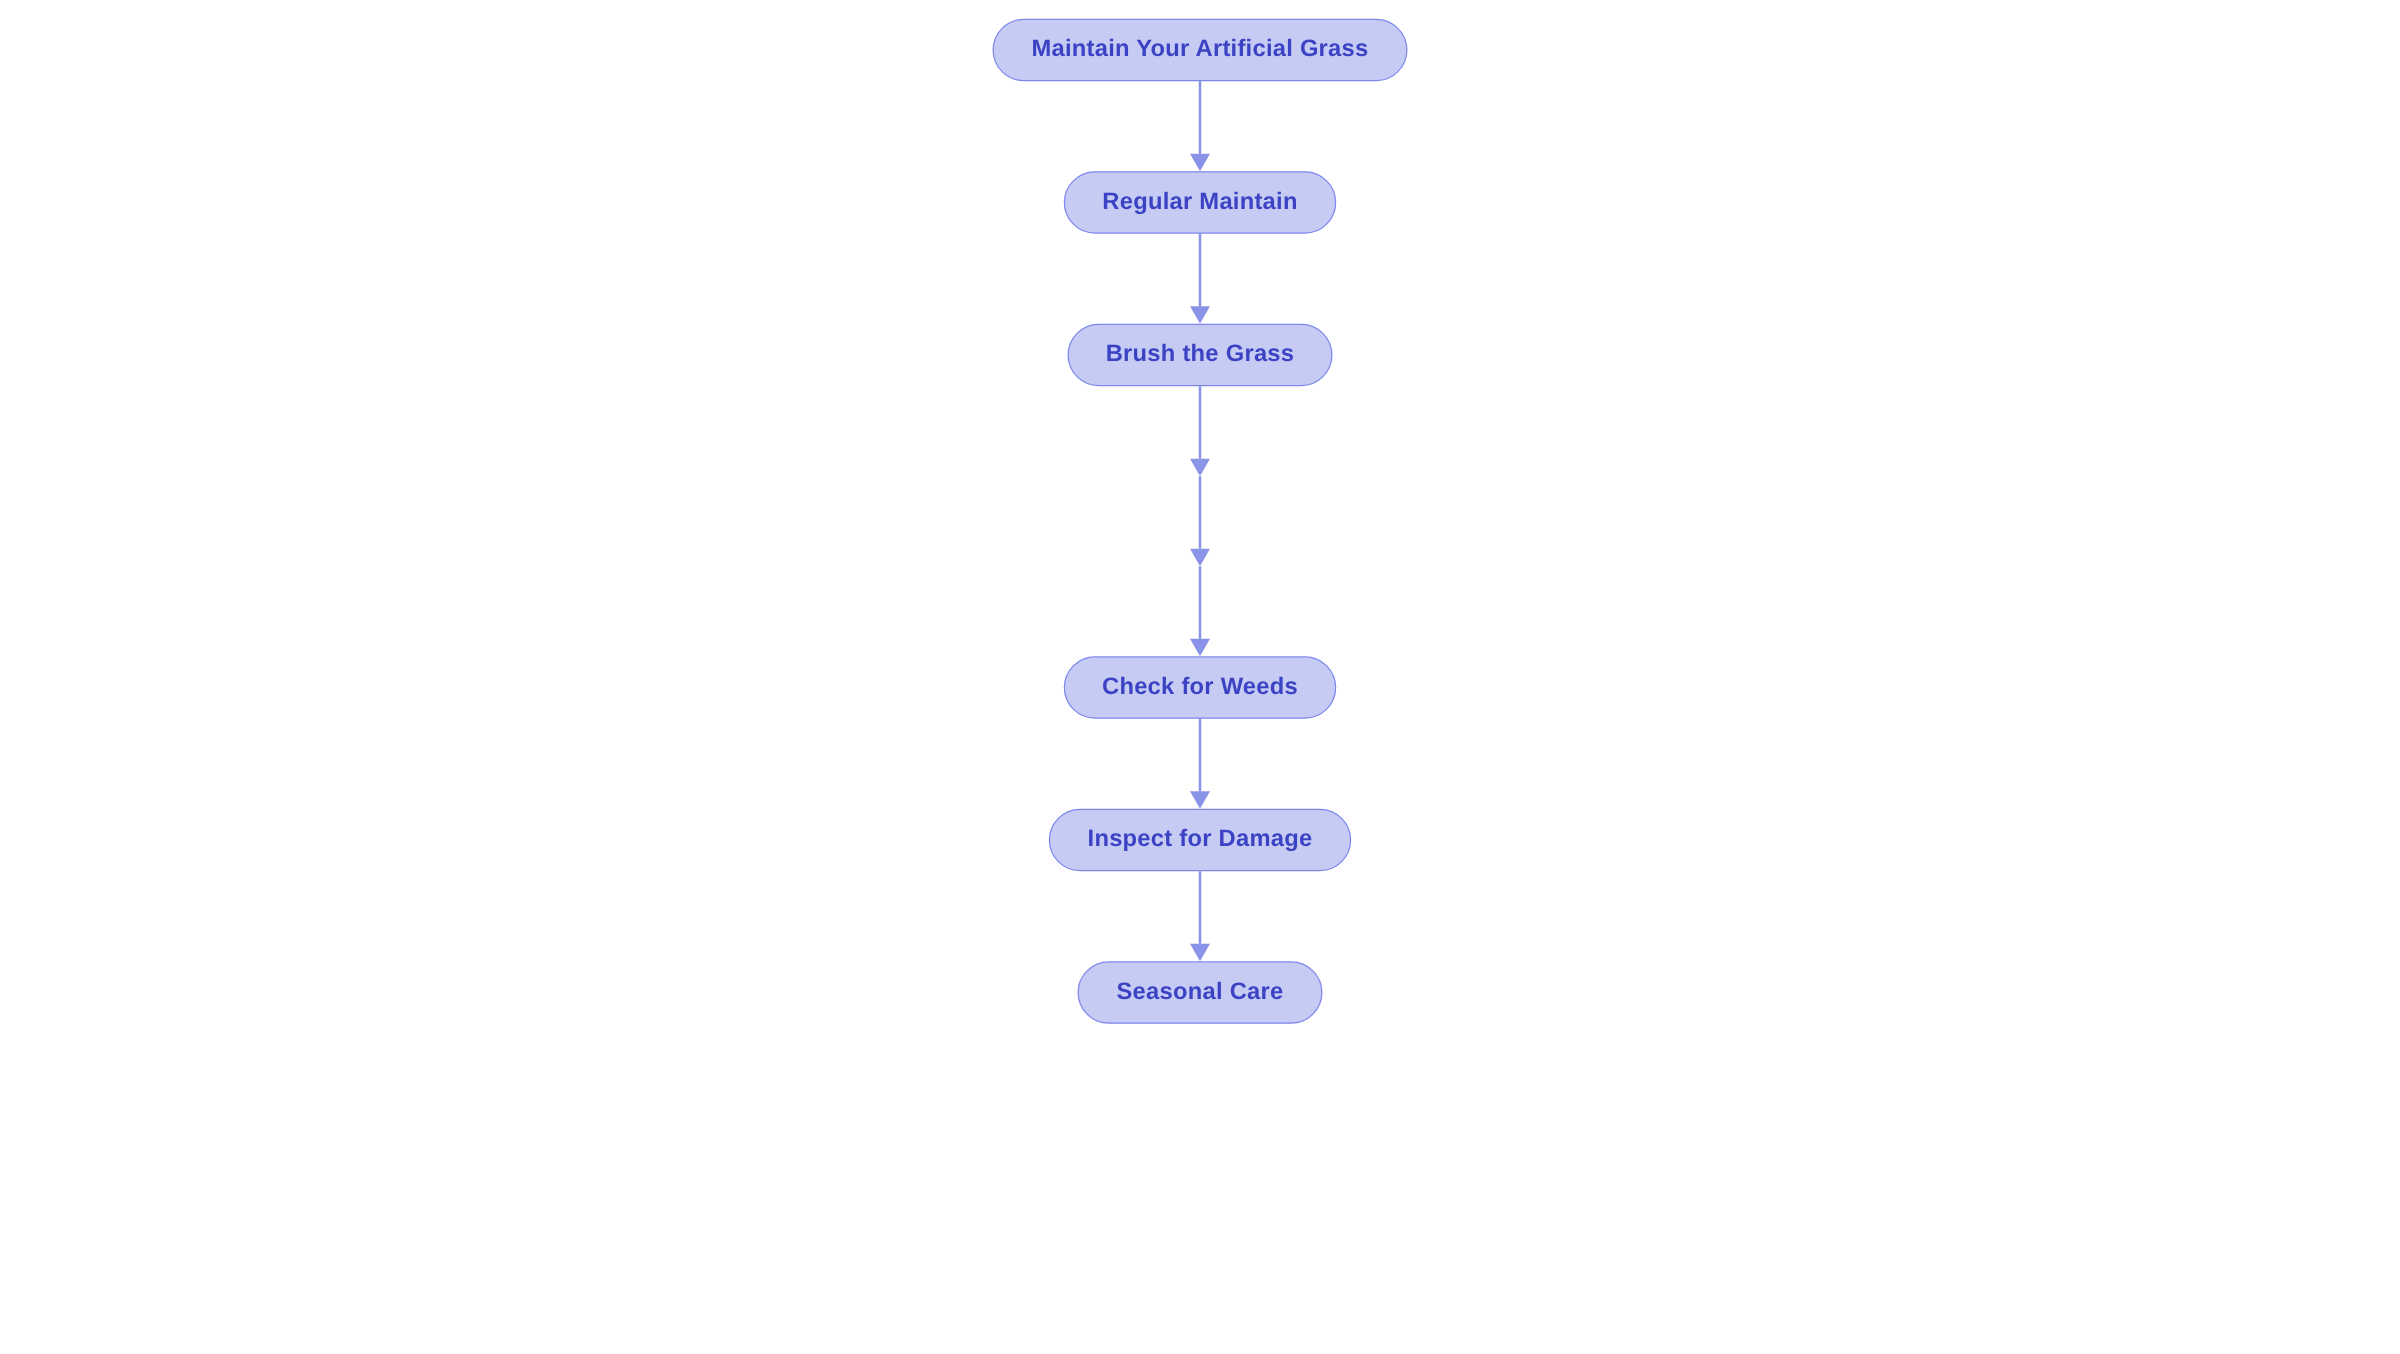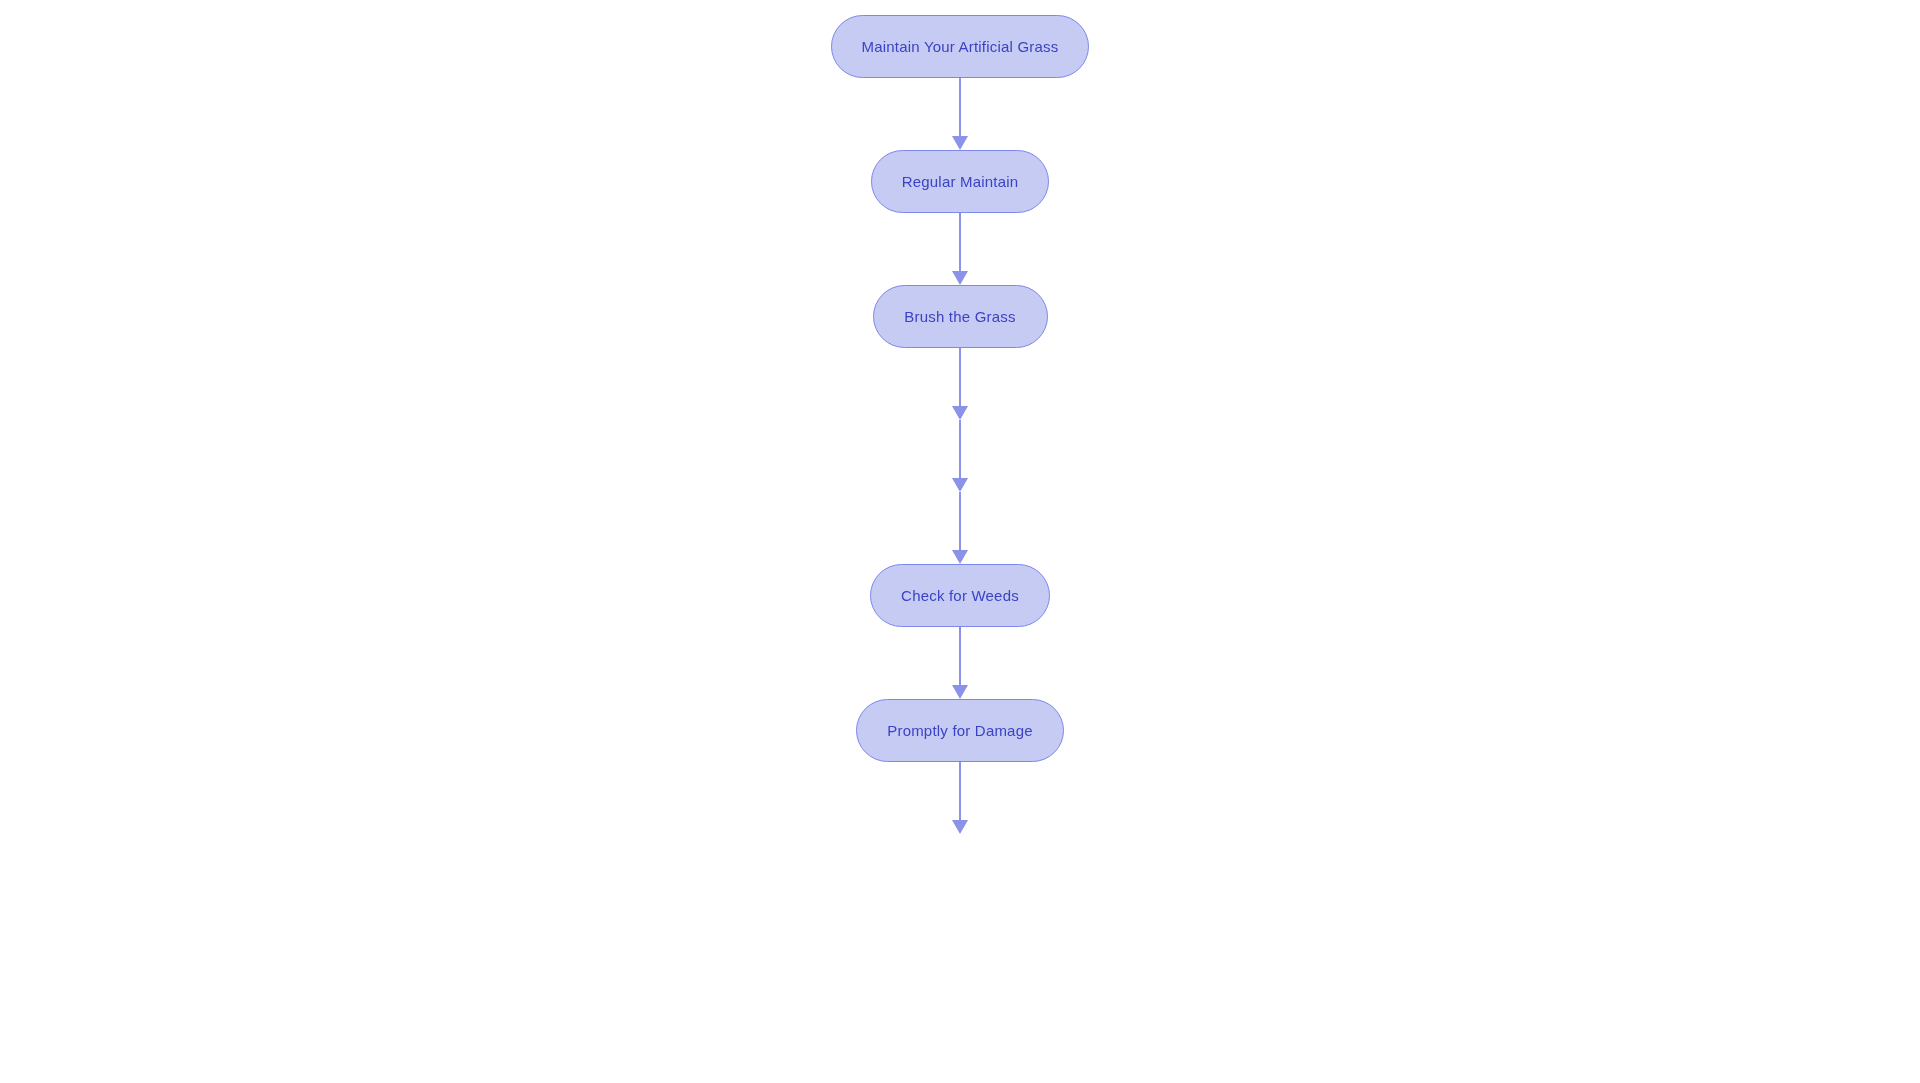--- a/index.html
+++ b/index.html
@@ -19,34 +19,35 @@
   .flowchart {
     position: absolute;
     left: 0;
     top: 15px;
     width: 1920px;
     display: flex;
     flex-direction: column;
     align-items: center;
   }
   .node {
-    height: 63px;
+    height: 50px;
     min-width: 175px;
     padding: 0 30px;
     display: inline-flex;
     align-items: center;
     justify-content: center;
     background: #c6cbf4;
     border: 1.5px solid #7e87ec;
     border-radius: 34px;
     color: #3b43c4;
-    font-size: 15px;
+    font-size: 19px;
     letter-spacing: 0.2px;
     white-space: nowrap;
     flex: 0 0 auto;
+    font-weight: bold;
   }
   .node-label {
     display: inline-block;
   }
   .flow-arrow {
     height: 72px;
     width: 20px;
     display: flex;
     flex-direction: column;
     align-items: center;
@@ -113,23 +114,26 @@
     <div class="node">
       <span class="node-label">Check for Weeds</span>
     </div>
 
     <div class="flow-arrow">
       <div class="arrow-stem"></div>
       <div class="arrow-head"></div>
     </div>
 
     <div class="node">
-      <span class="node-label">Promptly for Damage</span>
+      <span class="node-label">Inspect for Damage</span>
     </div>
 
     <div class="flow-arrow">
       <div class="arrow-stem"></div>
       <div class="arrow-head"></div>
     </div>
 
+    <div class="node">
+      <span class="node-label">Seasonal Care</span>
+    </div>
 
   </div>
 </div>
 
 </body></html>

